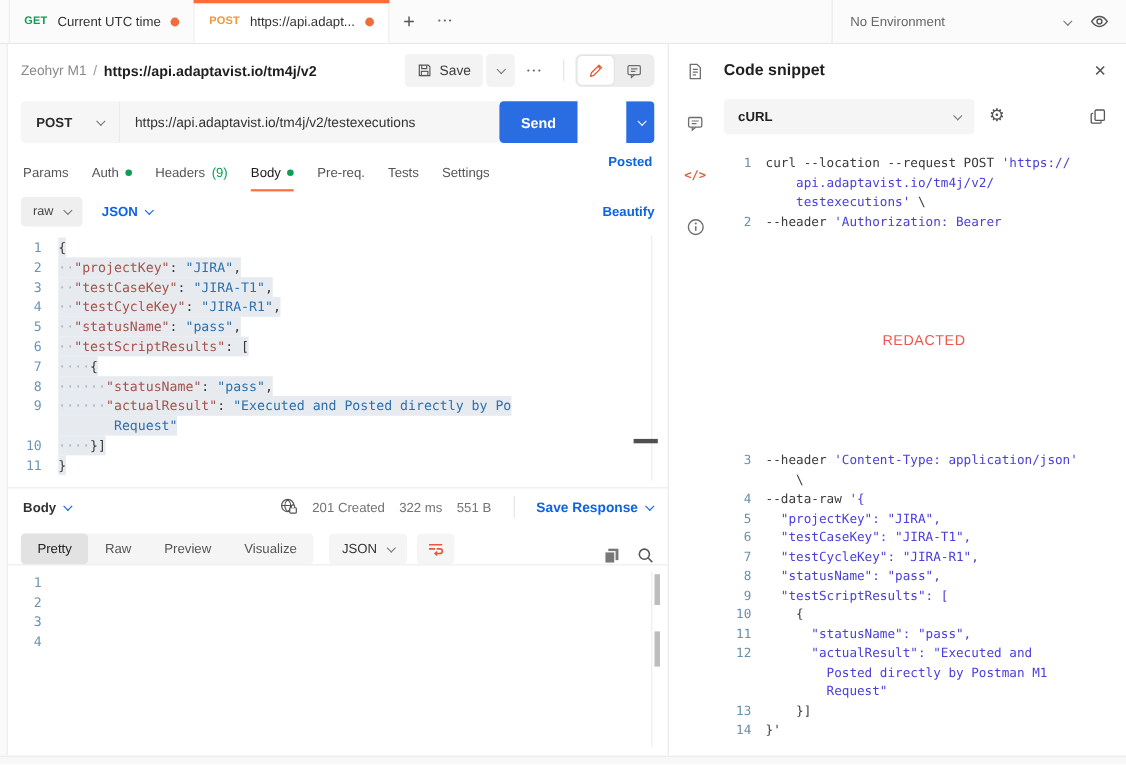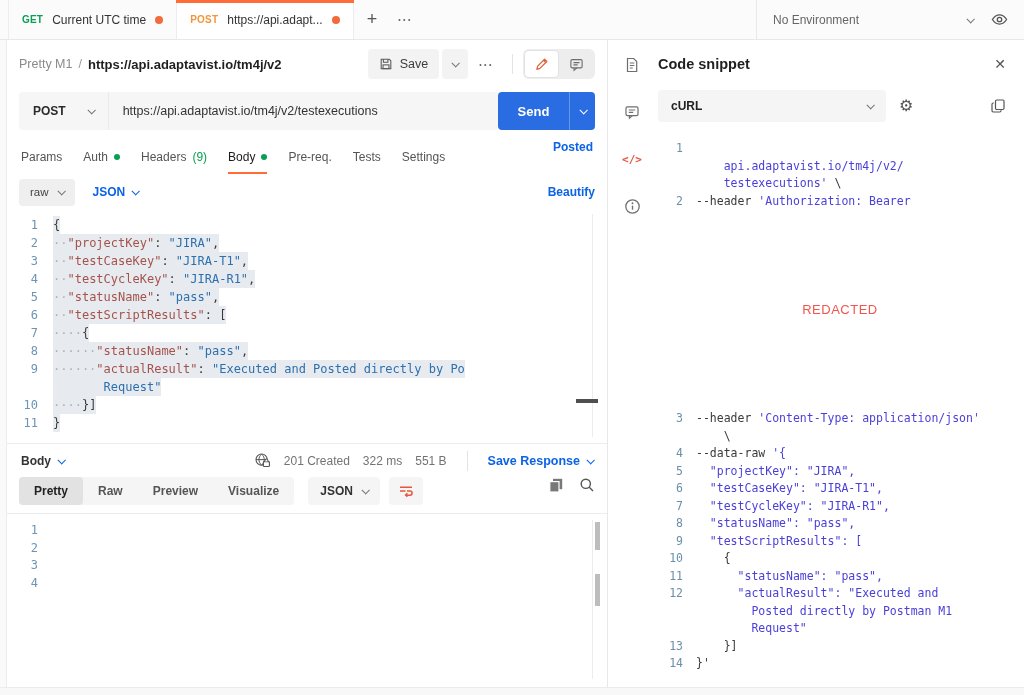--- a/index.html
+++ b/index.html
@@ -42,21 +42,21 @@
   .vdiv { width:1px; height:20px; background:#e3e3e3; margin:0 7px; }
   .seg { background:#ededed; border-radius:6px; padding:2px; display:flex; gap:2px; }
   .seg-btn { width:33px; height:26px; border-radius:4px; display:flex; align-items:center; justify-content:center; cursor:pointer; }
   .seg-btn.active { background:#fff; box-shadow:0 0 0 1px #e2e2e2; }
 
   
   .req-row { display:flex; padding:4px 12px 10px; flex:none; }
   .method-url { flex:1; display:flex; background:#f6f6f6; border-radius:4px; height:38px; align-items:center; overflow:hidden; }
   .method-box { display:flex; align-items:center; gap:22px; padding:0 14px; font-weight:700; font-size:12px; color:#2b2b2b; border-right:1px solid #eaeaea; height:100%; cursor:pointer; }
   .url-box { flex:1; padding:0 14px; font-size:12.5px; color:#333; white-space:nowrap; overflow:hidden; }
-  .send-split { display:flex; flex:none; }
+  .send-split { display:flex; flex:none;gap:44px; }
   .send-main { width:71px; height:38px; background:#2a6ce2; color:#fff; font-weight:700; font-size:13px; border:none; border-radius:4px 0 0 4px; cursor:pointer; font-family:inherit; }
   .send-chev { width:26px; height:38px; background:#2a6ce2; border:none; border-left:1px solid #success; border-left:1px solid rgba(255,255,255,.28); border-radius:0 4px 4px 0; display:flex; align-items:center; justify-content:center; cursor:pointer; }
 
   
   .rtabs-row { display:flex; align-items:flex-start; height:34px; padding:0 14px; gap:21px; flex:none; }
   .rtab { display:flex; align-items:center; gap:6px; font-size:12px; color:#555; height:100%; position:relative; cursor:pointer; }
   .rtab.active { color:#1b1b1b; }
   .rtab.active::after { content:''; position:absolute; left:0; right:0; bottom:0; height:2px; background:#ff6c37; }
   .gdot { width:6px; height:6px; border-radius:50%; background:#0c9e54; flex:none; }
   .rbadge { color:#0c9e54; }
@@ -78,21 +78,21 @@
   .ed-hthumb { position:absolute; right:9px; top:189px; width:22px; height:4px; background:#4f4f4f; }
 
   
   .resp-meta { display:flex; align-items:center; height:34px; padding:0 14px; border-top:1px solid #ececec; flex:none; }
   .body-sel { display:flex; align-items:center; gap:7px; font-size:12px; font-weight:700; color:#333; cursor:pointer; }
   .resp-stats { margin-left:auto; display:flex; align-items:center; gap:13px; }
   .stat { color:#737373; font-size:12px; }
   .save-resp { color:#0b63e5; font-size:12.5px; font-weight:700; display:flex; align-items:center; gap:7px; cursor:pointer; }
 
   
-  .resp-toolbar { display:flex; align-items:flex-start; height:36px; padding:0 12px; flex:none;font-weight:bold; }
+  .resp-toolbar { display:flex; align-items:flex-end; height:36px; padding:0 12px; flex:none; }
   .views { display:flex; background:#f5f5f5; border-radius:4px; height:28px; }
   .view { display:flex; align-items:center; padding:0 15px; font-size:12px; color:#555; border-radius:4px; cursor:pointer; }
   .view.active { background:#e2e2e2; color:#222; }
   .json2 { display:flex; align-items:center; gap:9px; background:#f5f5f5; border-radius:4px; height:28px; padding:0 12px; font-size:12px; color:#333; margin-left:14px; cursor:pointer; }
   .wrapbtn { width:34px; height:28px; background:#f5f5f5; border-radius:4px; display:flex; align-items:center; justify-content:center; margin-left:9px; cursor:pointer; }
   .resp-icons { margin-left:auto; display:flex; align-items:center; gap:15px; }
 
   
   .resp-editor { flex:1; border-top:1px solid #ececec; font-family:"DejaVu Sans Mono", monospace; font-size:12px; line-height:17.5px; padding-top:8px; position:relative; min-height:0; overflow:hidden; }
   .re-edge { position:absolute; top:6px; bottom:8px; right:14px; width:1px; background:#ececec; }
@@ -152,21 +152,21 @@
       </span>
     </div>
   </div>
 
   <div class="main">
     <div class="side-strip"></div>
 
     <div class="left-pane">
 
       <div class="crumb-row">
-        <span class="workspace">Pretty M1</span>
+        <span class="workspace">Zeohyr M1</span>
         <span class="crumb-sep">/</span>
         <span class="crumb-title">https://api.adaptavist.io/tm4j/v2</span>
         <div class="crumb-actions">
           <button class="save-btn">
             <span>
               <svg width="14" height="14" viewBox="0 0 16 16">
                   <path d="M2.5 2.5h9.2l1.8 1.8v9.2H2.5z" fill="none" stroke="#575757" stroke-width="1.2"></path>
                   <path d="M5 2.7v3.4h5.2V2.7" fill="none" stroke="#575757" stroke-width="1.2"></path>
                   <rect x="4.6" y="9" width="6.8" height="4.3" fill="none" stroke="#575757" stroke-width="1.2"></rect>
                 </svg>
@@ -389,21 +389,21 @@
           <span class="gear-glyph">⚙</span>
           <span class="rp-copy">
             <svg width="16" height="16" viewBox="0 0 16 16">
                 <rect x="5.5" y="2" width="8.5" height="9.5" rx="1.2" fill="none" stroke="#555" stroke-width="1.2"></rect>
                 <path d="M3.8 5H3.2A1.2 1.2 0 002 6.2v6.6A1.2 1.2 0 003.2 14h6.6a1.2 1.2 0 001.2-1.2v-.6" fill="none" stroke="#555" stroke-width="1.2"></path>
               </svg>
           </span>
         </div>
         <div class="rp-code">
           <div id="snippet-lines">
-              <div class="crow"><span class="gut2">1</span></div>
+              <div class="crow"><span class="gut2">1</span><span class="ctx"><span class="sg-p">curl --location --request POST </span><span class="sg-s">'https://</span></span></div>
               <div class="crow"><span class="gut2"></span><span class="ctx"><span class="sg-s">    api.adaptavist.io/tm4j/v2/</span></span></div>
               <div class="crow"><span class="gut2"></span><span class="ctx"><span class="sg-s">    testexecutions' </span><span class="sg-p">\</span></span></div>
               <div class="crow"><span class="gut2">2</span><span class="ctx"><span class="sg-p">--header </span><span class="sg-s">'Authorization: Bearer</span></span></div>
               <div class="redacted-block">REDACTED</div>
               <div class="crow"><span class="gut2">3</span><span class="ctx"><span class="sg-p">--header </span><span class="sg-s">'Content-Type: application/json'</span></span></div>
               <div class="crow"><span class="gut2"></span><span class="ctx"><span class="sg-p">    \</span></span></div>
               <div class="crow"><span class="gut2">4</span><span class="ctx"><span class="sg-p">--data-raw </span><span class="sg-s">'{</span></span></div>
               <div class="crow"><span class="gut2">5</span><span class="ctx"><span class="sg-s">  "projectKey": "JIRA",</span></span></div>
               <div class="crow"><span class="gut2">6</span><span class="ctx"><span class="sg-s">  "testCaseKey": "JIRA-T1",</span></span></div>
               <div class="crow"><span class="gut2">7</span><span class="ctx"><span class="sg-s">  "testCycleKey": "JIRA-R1",</span></span></div>

